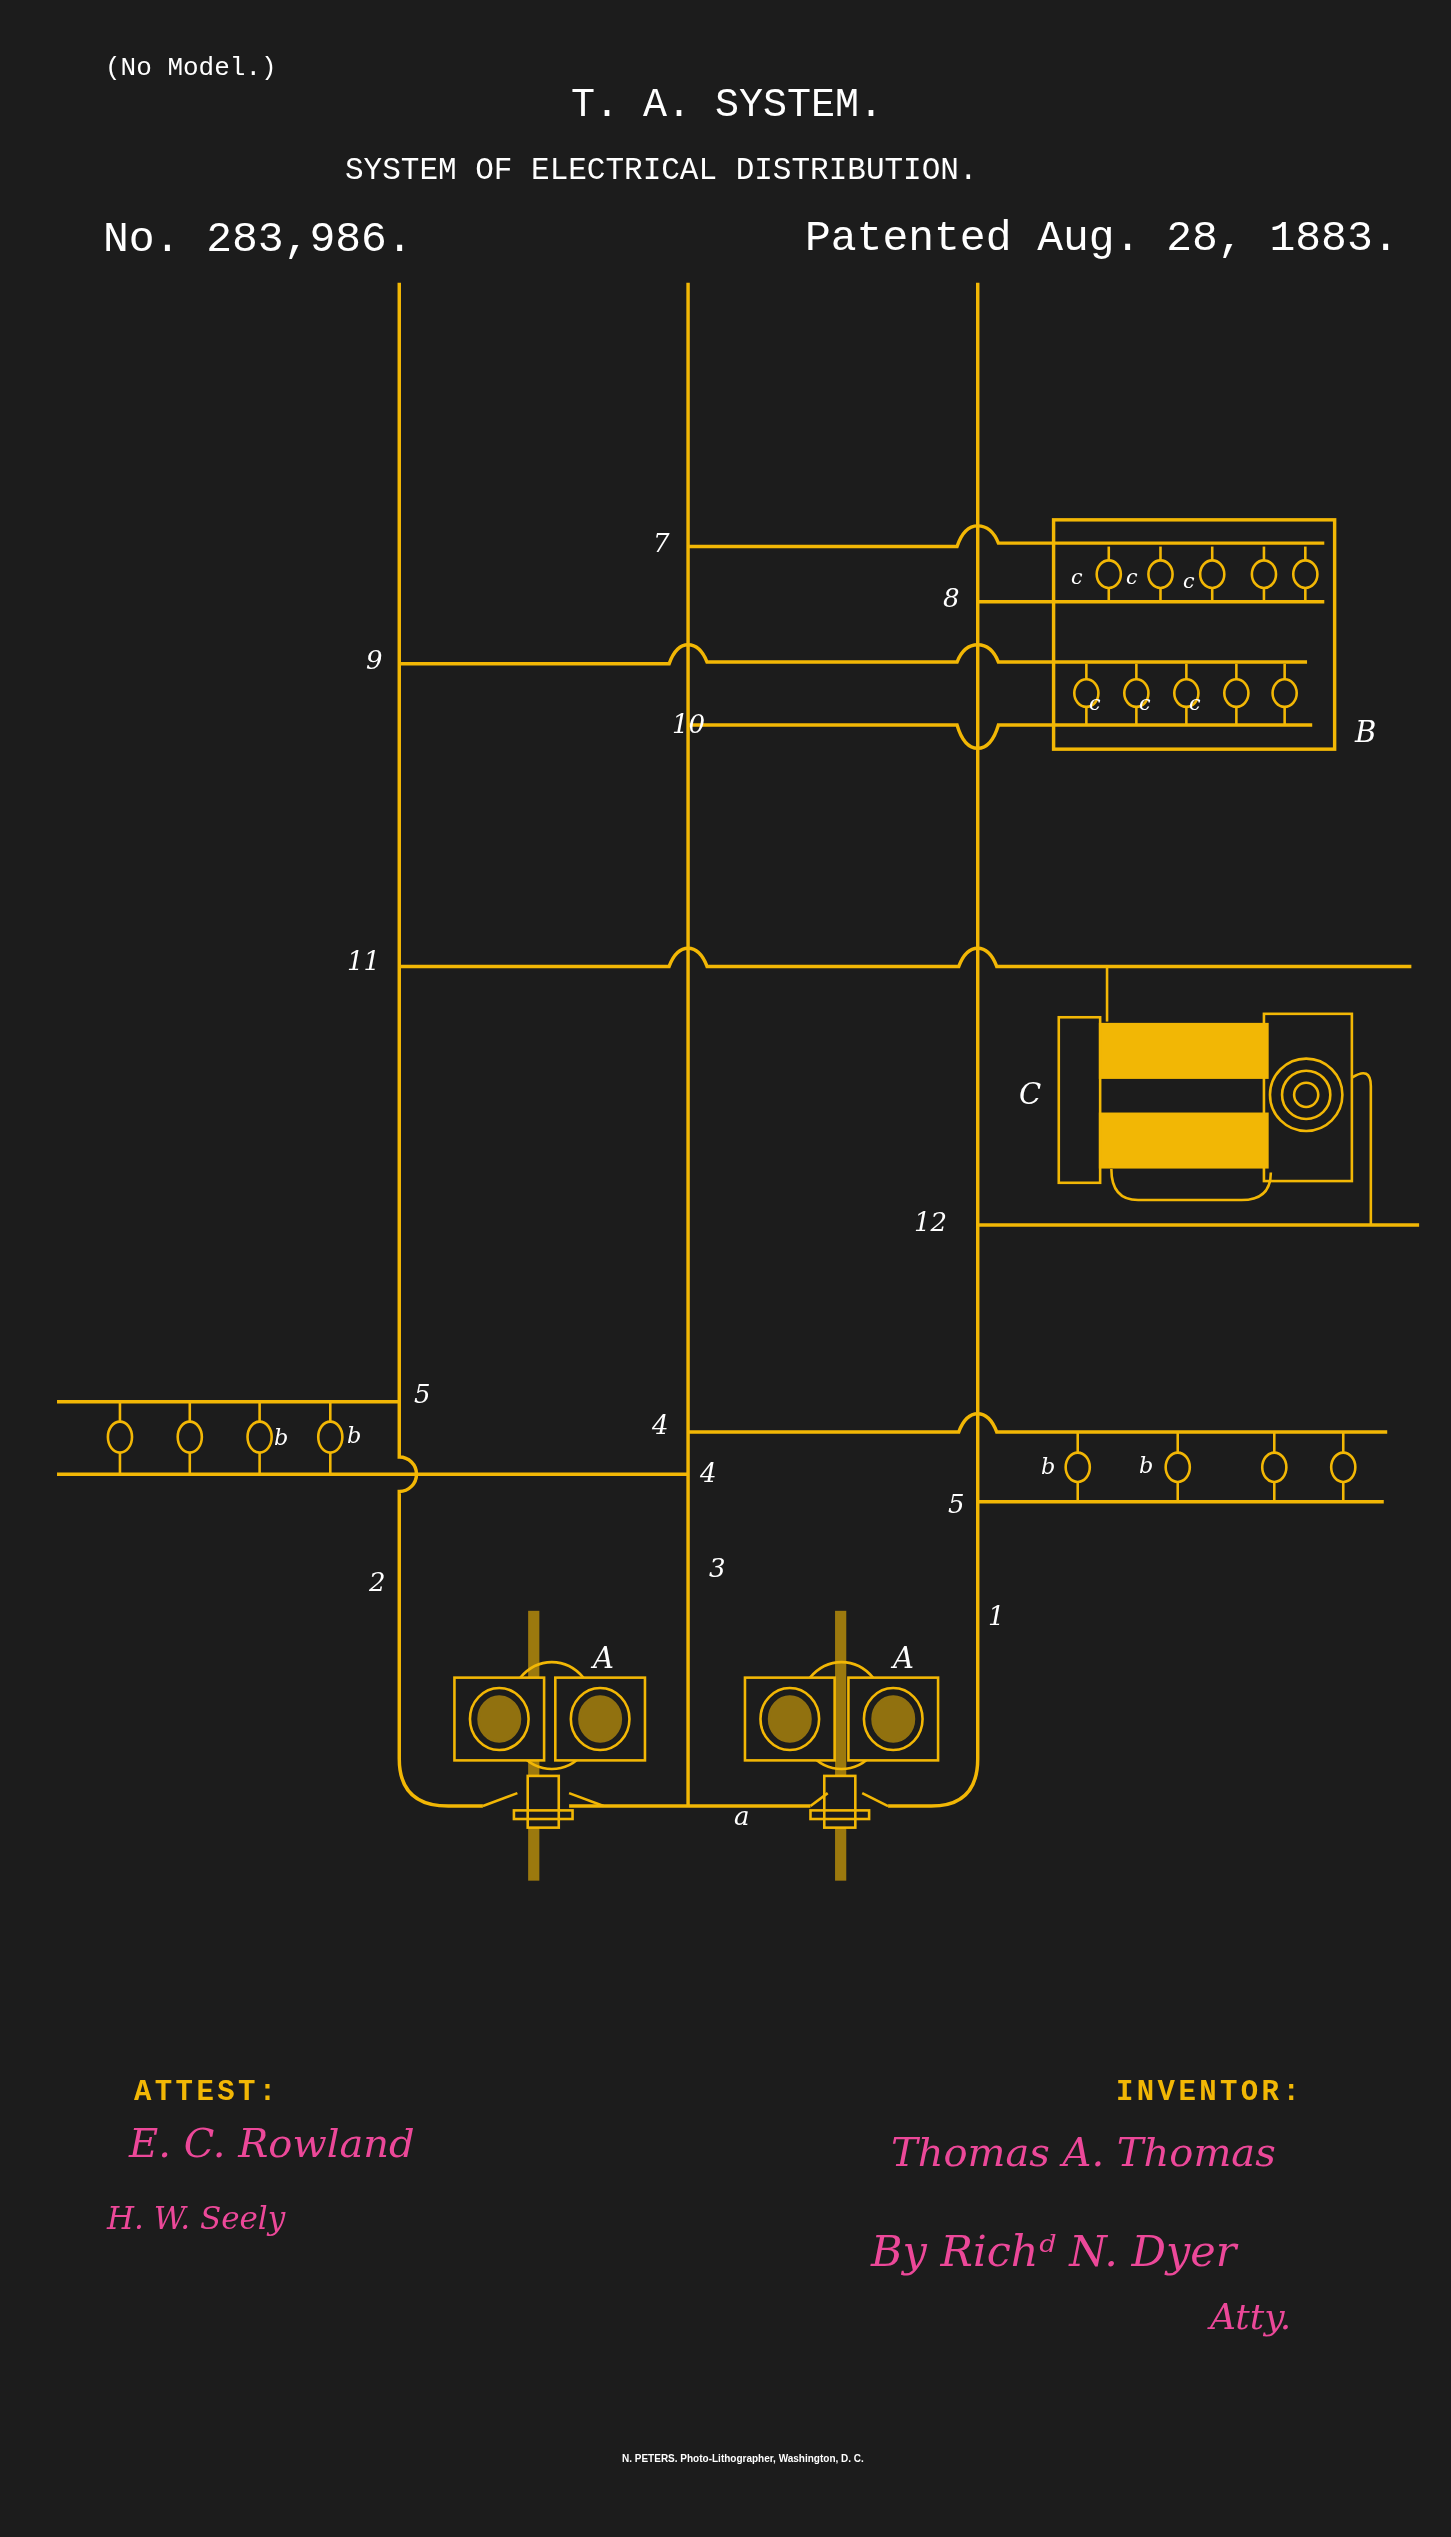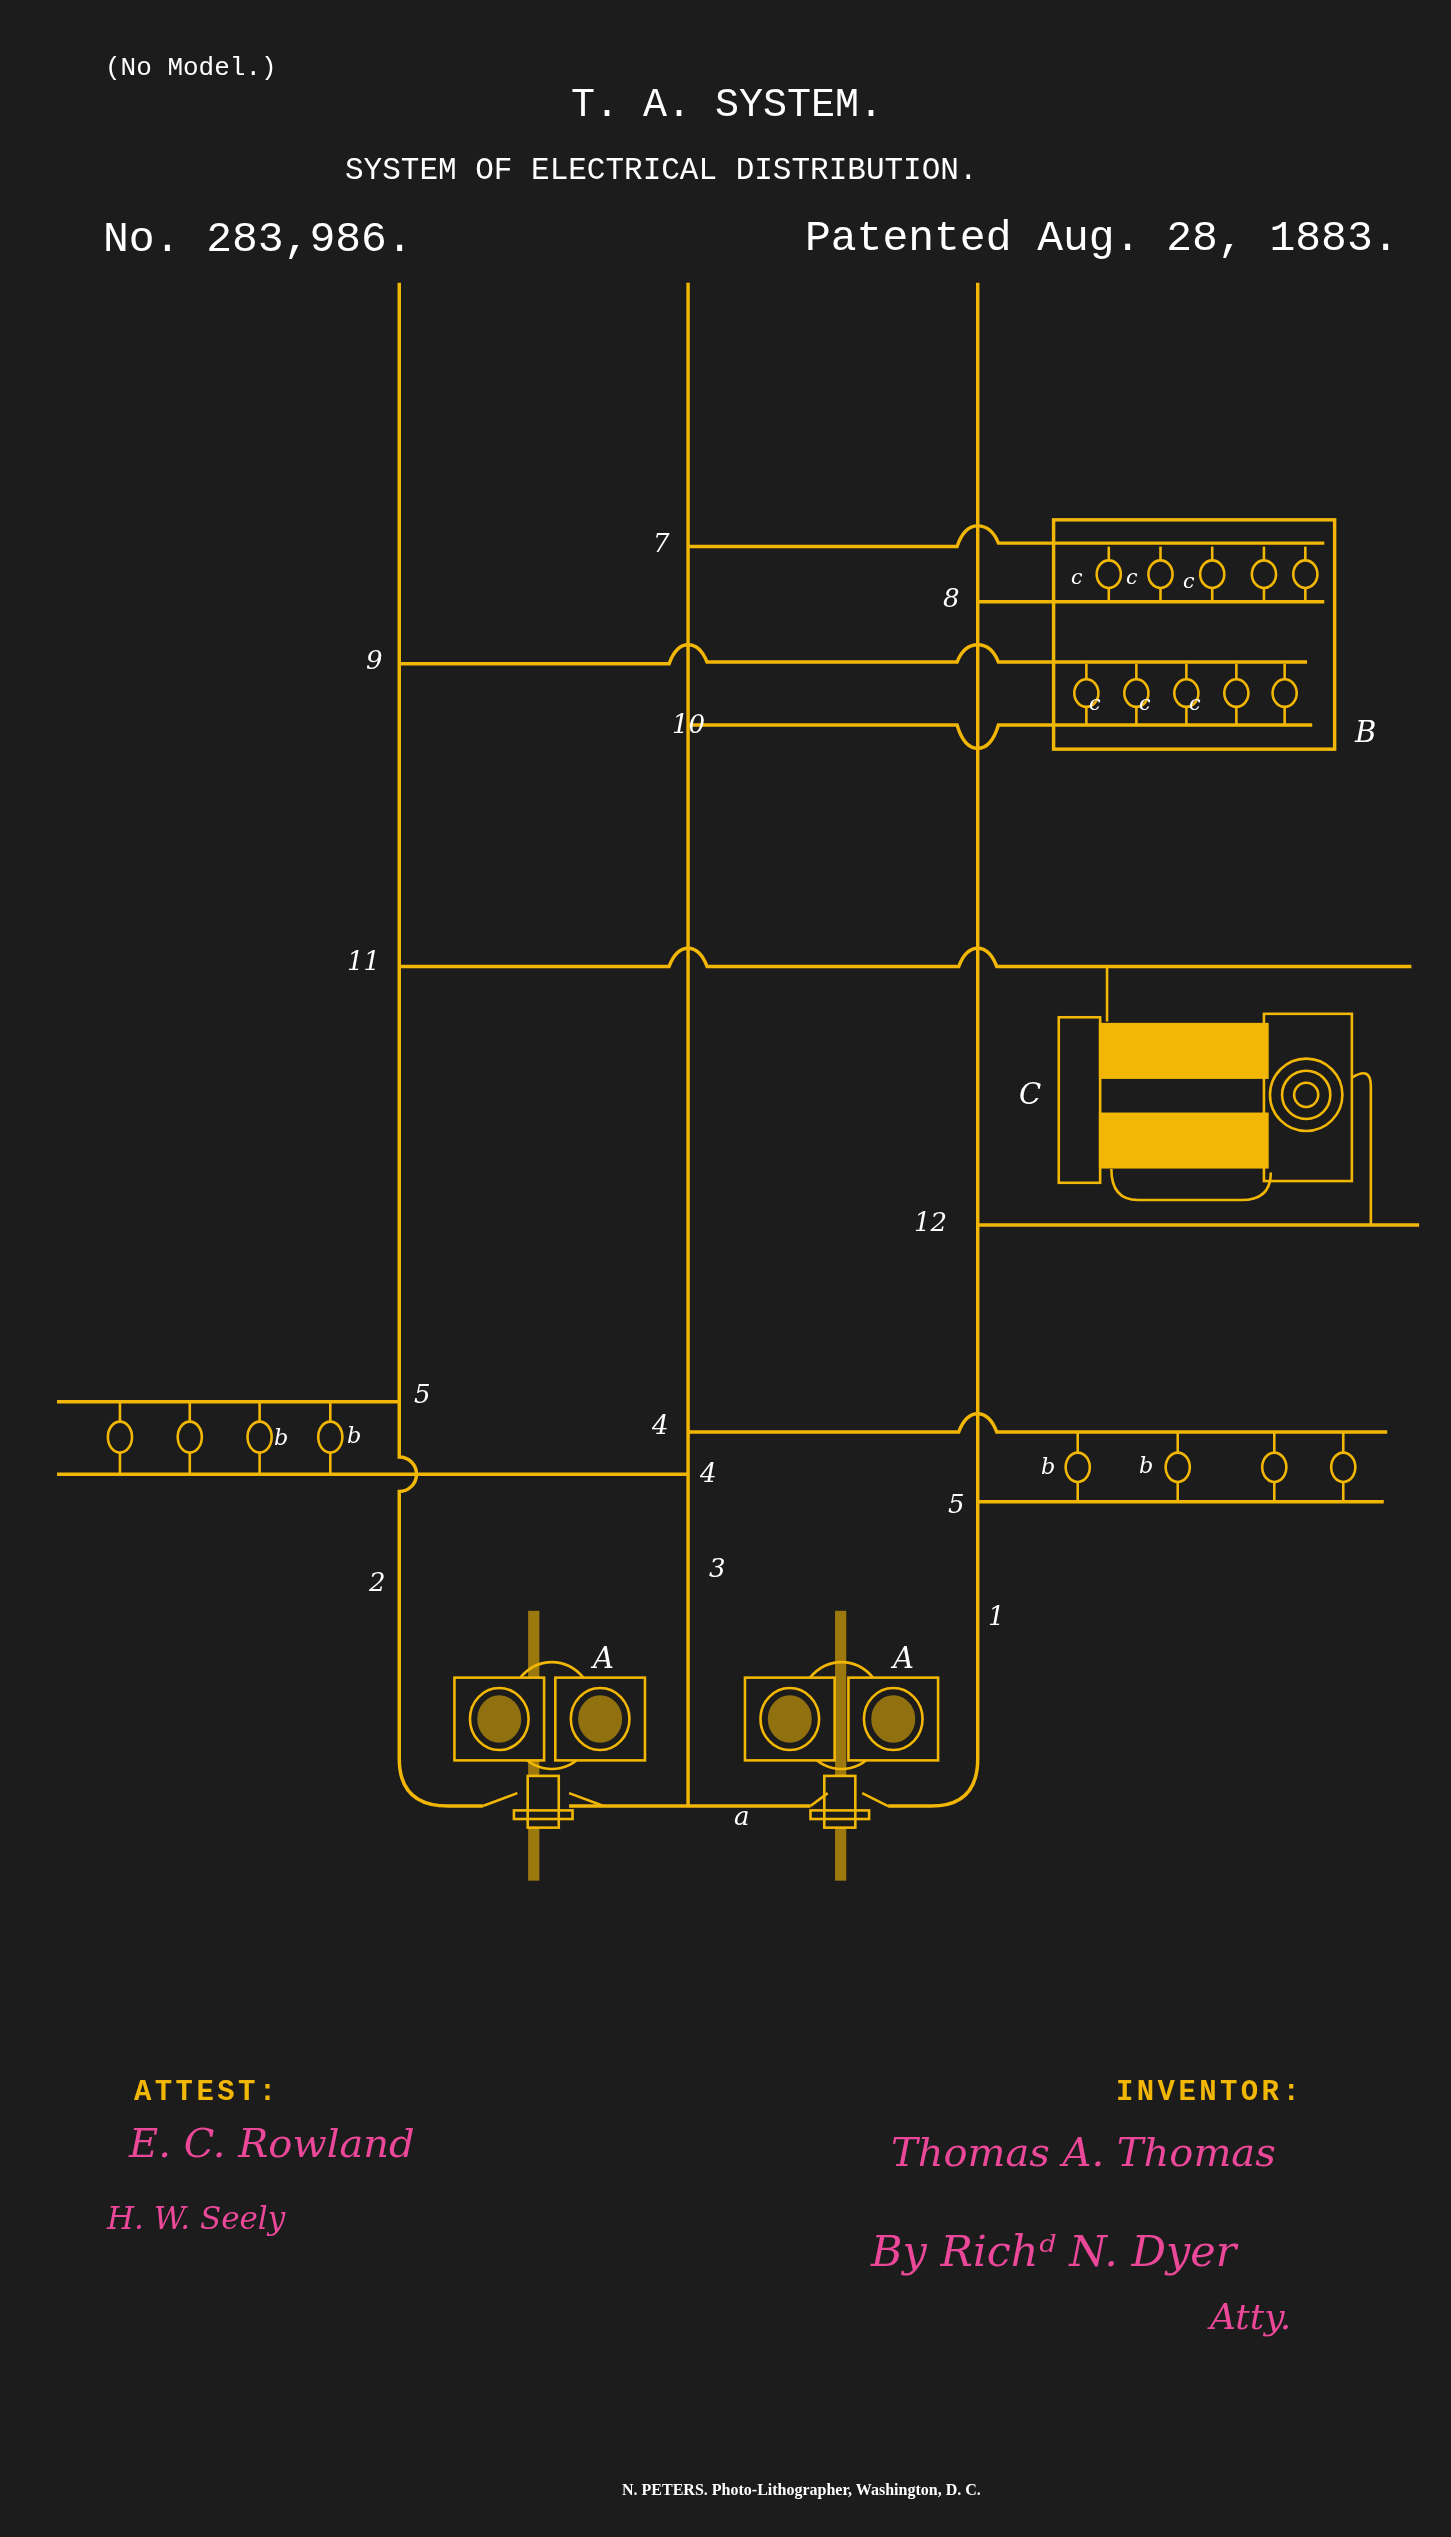--- a/index.html
+++ b/index.html
@@ -210,14 +210,14 @@
 
 <div class="abs heading" style="left:134px;top:2076px;font-size:29px;">ATTEST:</div>
 <div class="sig" style="left:129px;top:2120px;font-size:40px;">E. C. Rowland</div>
 <div class="sig" style="left:107px;top:2200px;font-size:31px;">H. W. Seely</div>
 
 <div class="abs heading" style="left:1116px;top:2076px;font-size:29px;">INVENTOR:</div>
 <div class="sig" style="left:891px;top:2129px;font-size:40px;">Thomas A. Thomas</div>
 <div class="sig" style="left:871px;top:2226px;font-size:43px;">By Richᵈ N. Dyer</div>
 <div class="sig" style="left:1210px;top:2296px;font-size:36px;">Atty.</div>
 
-<div class="abs" style="left:622px;top:2453px;font-size:16px;font-family:Liberation Serif, serif;font-weight:bold;margin-top:28px;">N. PETERS. Photo-Lithographer, Washington, D. C.</div>
+<div class="abs" style="left:622px;top:2453px;font-size:10px;font-family:Liberation Sans, sans-serif;font-weight:bold;">N. PETERS. Photo-Lithographer, Washington, D. C.</div>
 
 
 </body></html>

